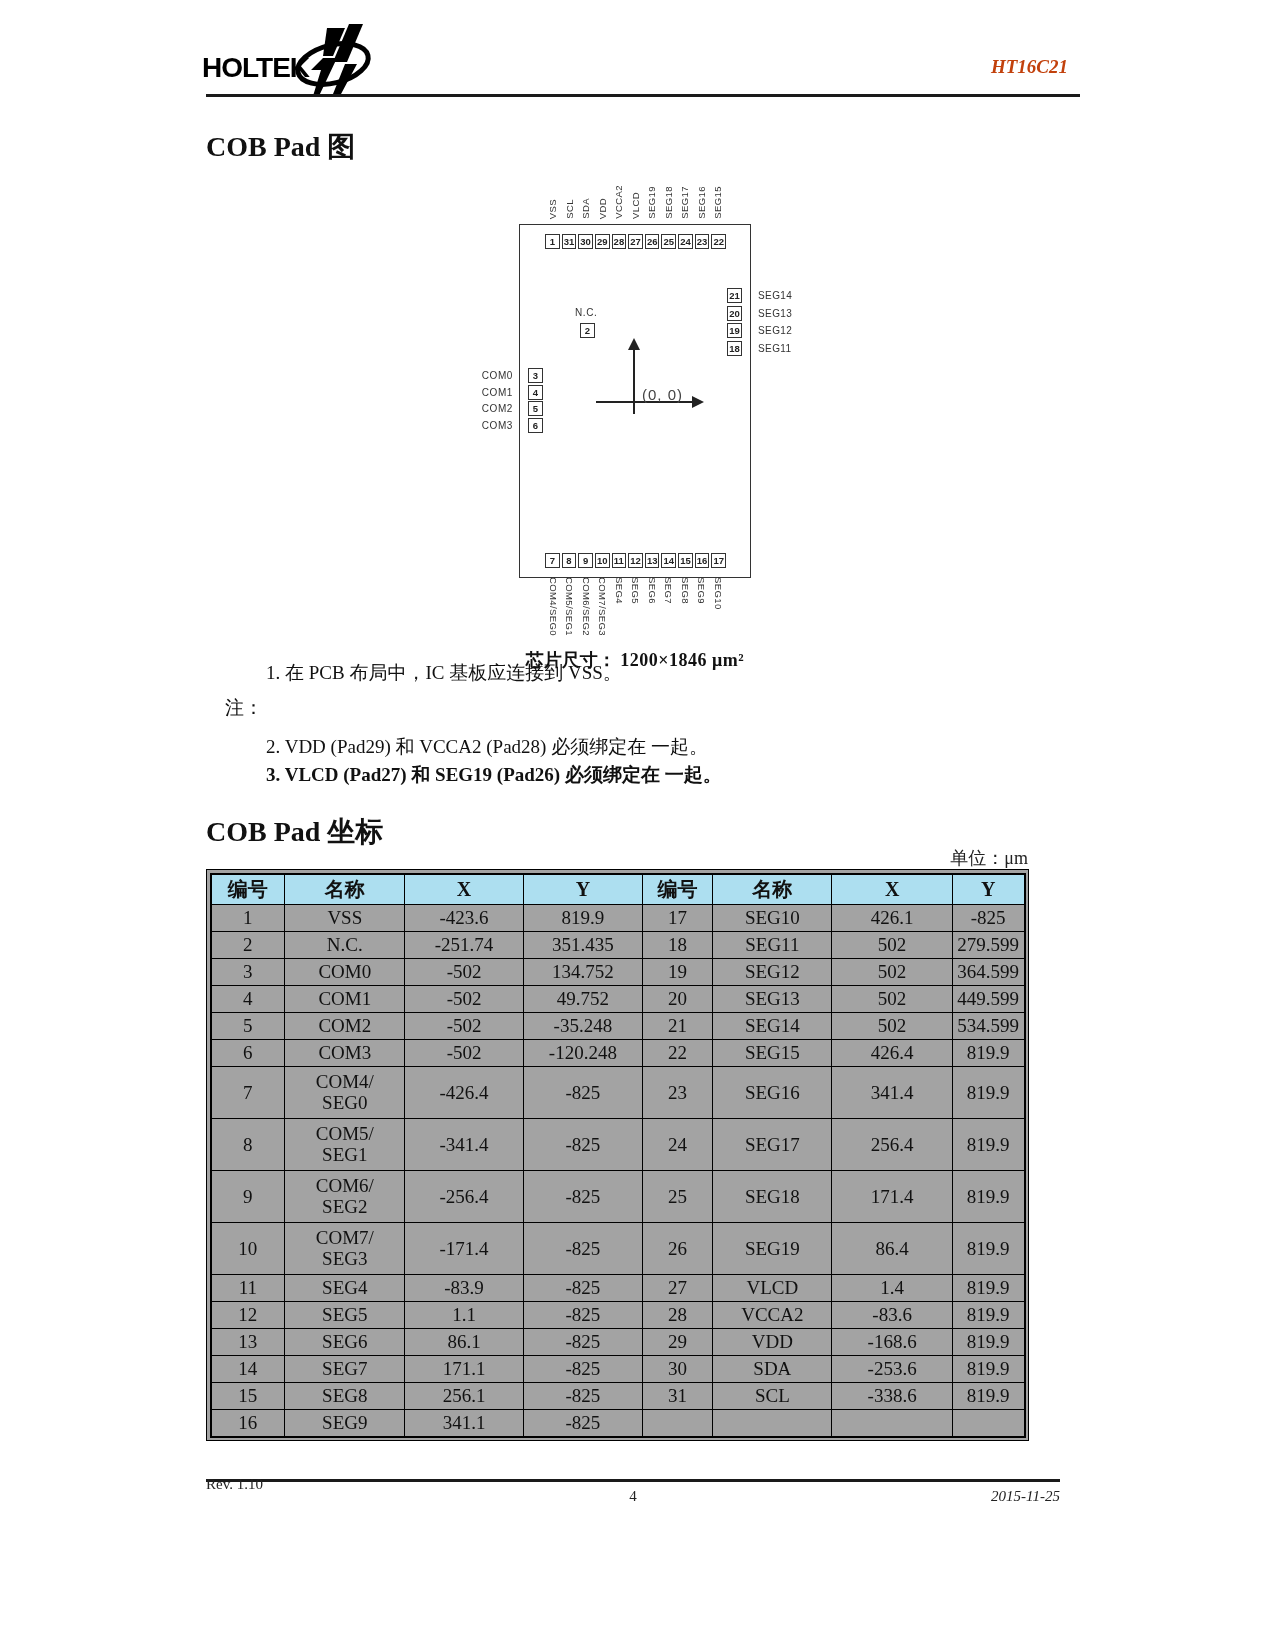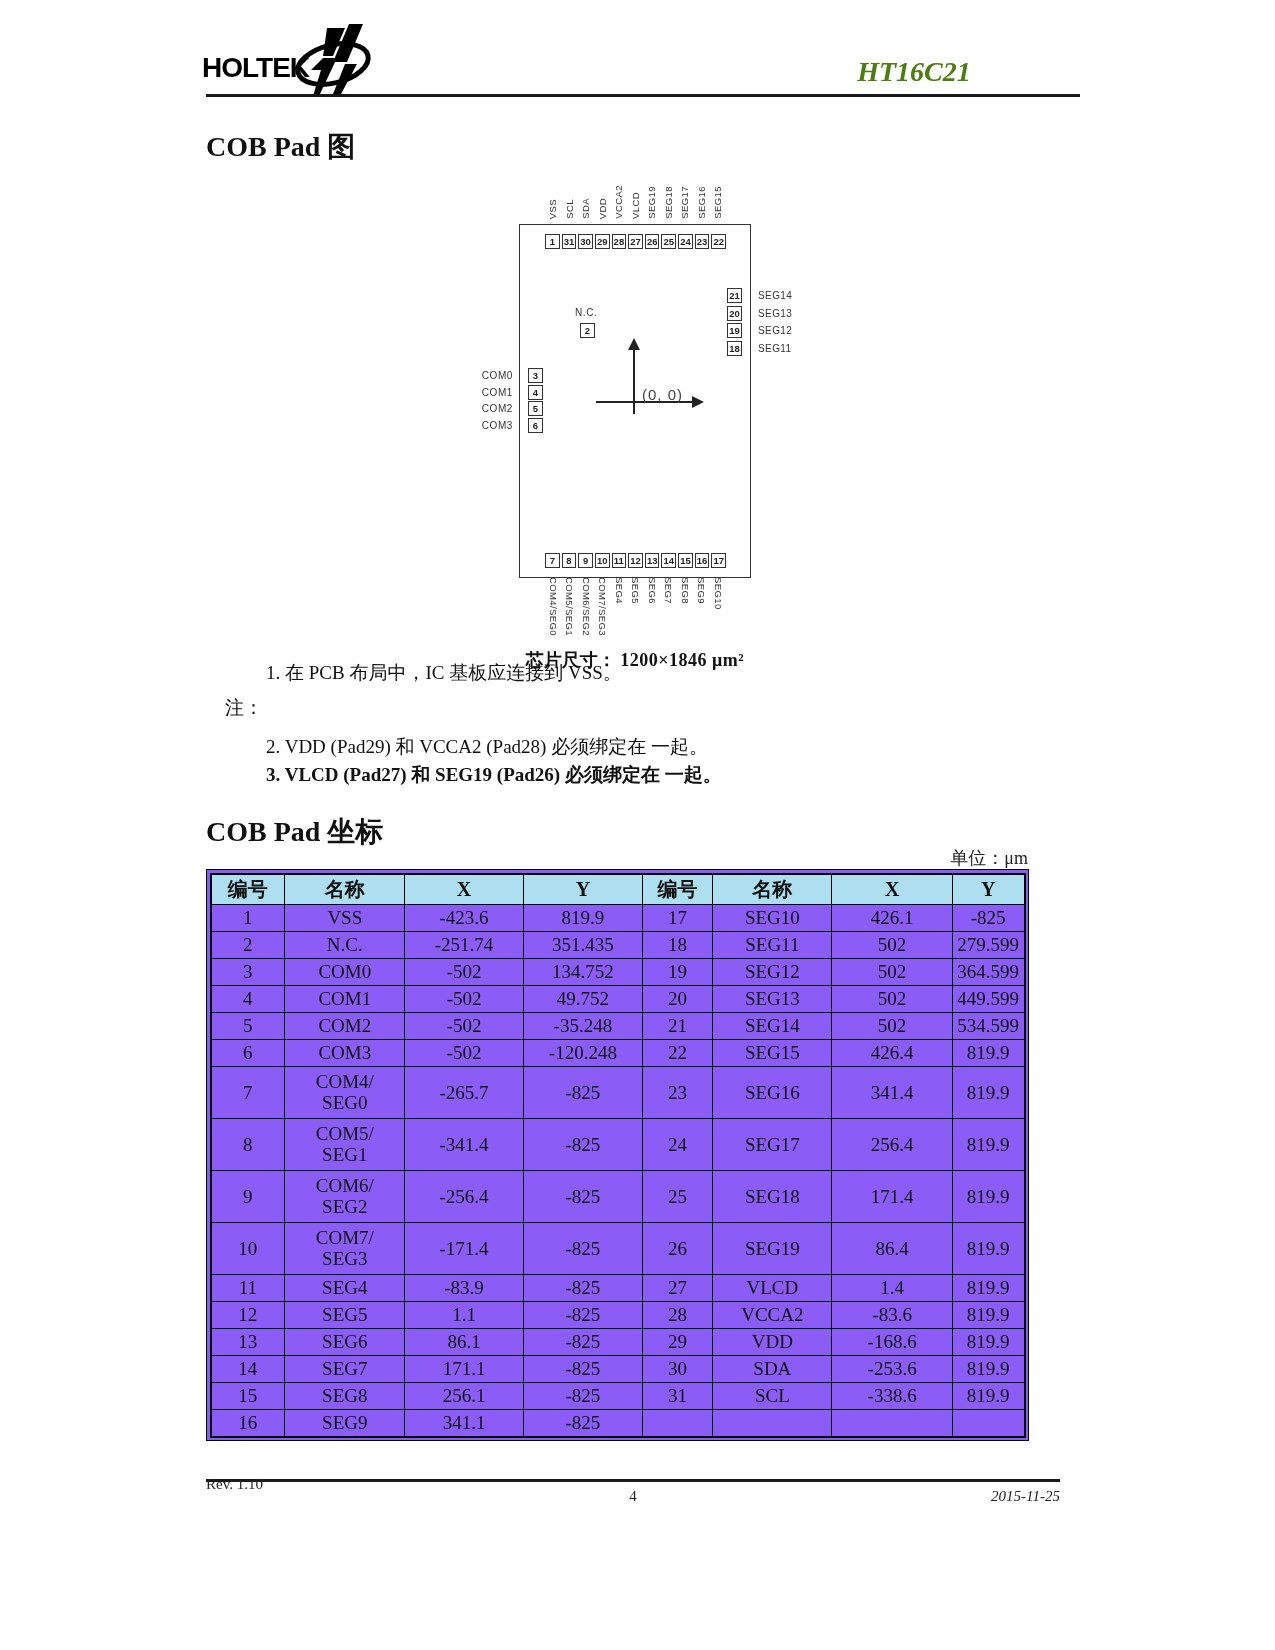--- a/index.html
+++ b/index.html
@@ -3,22 +3,22 @@
 <meta charset="utf-8">
 <style>
   html,body{margin:0;padding:0;background:#888;}
   .page{position:relative;width:1275px;height:1650px;background:#fff;margin:0 auto;
         font-family:"Liberation Serif",serif;color:#111;overflow:hidden;}
   .abs{position:absolute;}
 
   
   .brand-word{left:202px;top:52px;font-family:"Liberation Sans",sans-serif;
               font-weight:bold;font-size:28px;letter-spacing:-1px;color:#000;}
-  .part-number{left:760px;top:56px;width:308px;text-align:center;
-               font-weight:bold;font-style:italic;font-size:28px;color:#4d7c0f;}
+  .part-number{left:760px;top:56px;width:308px;text-align:right;
+               font-weight:bold;font-style:italic;font-size:19px;color:#c2410c;}
   .header-rule{left:206px;top:94px;width:874px;height:3px;background:#1a1a1a;}
 
   .section-title{font-weight:bold;font-size:28px;color:#111;}
 
   
   .diagram{left:440px;top:165px;width:430px;height:500px;}
   .chip-outline{left:79px;top:59px;width:230px;height:352px;border:1.5px solid #333;}
   .pad-row{display:flex;gap:2px;}
   .pad-box{flex:1;height:13px;border:1.6px solid #333;background:#fff;
            font-family:"Liberation Sans",sans-serif;font-size:9.5px;font-weight:600;
@@ -56,21 +56,21 @@
   .chip-caption{left:420px;top:648px;width:430px;text-align:center;font-size:18px;}
   .chip-caption .cap-label{font-weight:600;}
   .chip-caption .cap-value{font-weight:bold;letter-spacing:.5px;}
 
   
   .notes-prefix{left:225px;top:695px;font-size:19px;}
   .note-line{position:absolute;left:266px;font-size:19px;white-space:nowrap;}
 
   
   .unit-label{left:206px;top:846px;width:822px;text-align:right;font-size:18px;color:#222;}
-  .table-wrap{left:206px;top:869px;width:816px;border:1px solid #000;padding:2.5px;background:#8b5cf6;}
+  .table-wrap{left:206px;top:869px;width:816px;border:1px solid #000;padding:2.5px;background:#a3a3a3;}
   table.pads{border-collapse:collapse;width:100%;border:2px solid #000;
              table-layout:fixed;}
   table.pads th,table.pads td{border:1px solid #000;text-align:center;padding:0;
              font-size:19px;line-height:21px;height:26px;white-space:pre-line;}
   table.pads th{background:#addff0;font-weight:bold;font-size:20px;height:29px;}
   table.pads tr.tall td{height:51px;}
 
   
   .footer-rule{left:206px;top:1479px;width:854px;height:3px;background:#1a1a1a;}
   .footer-text{top:1490px;font-size:15px;color:#222;}
@@ -338,21 +338,21 @@
             <td>-120.248</td>
             <td>22</td>
             <td>SEG15</td>
             <td>426.4</td>
             <td>819.9</td>
           </tr>
           <tr class="tall">
             <td>7</td>
             <td>COM4/
 SEG0</td>
-            <td>-265.7</td>
+            <td>-426.4</td>
             <td>-825</td>
             <td>23</td>
             <td>SEG16</td>
             <td>341.4</td>
             <td>819.9</td>
           </tr>
           <tr class="tall">
             <td>8</td>
             <td>COM5/
 SEG1</td>

